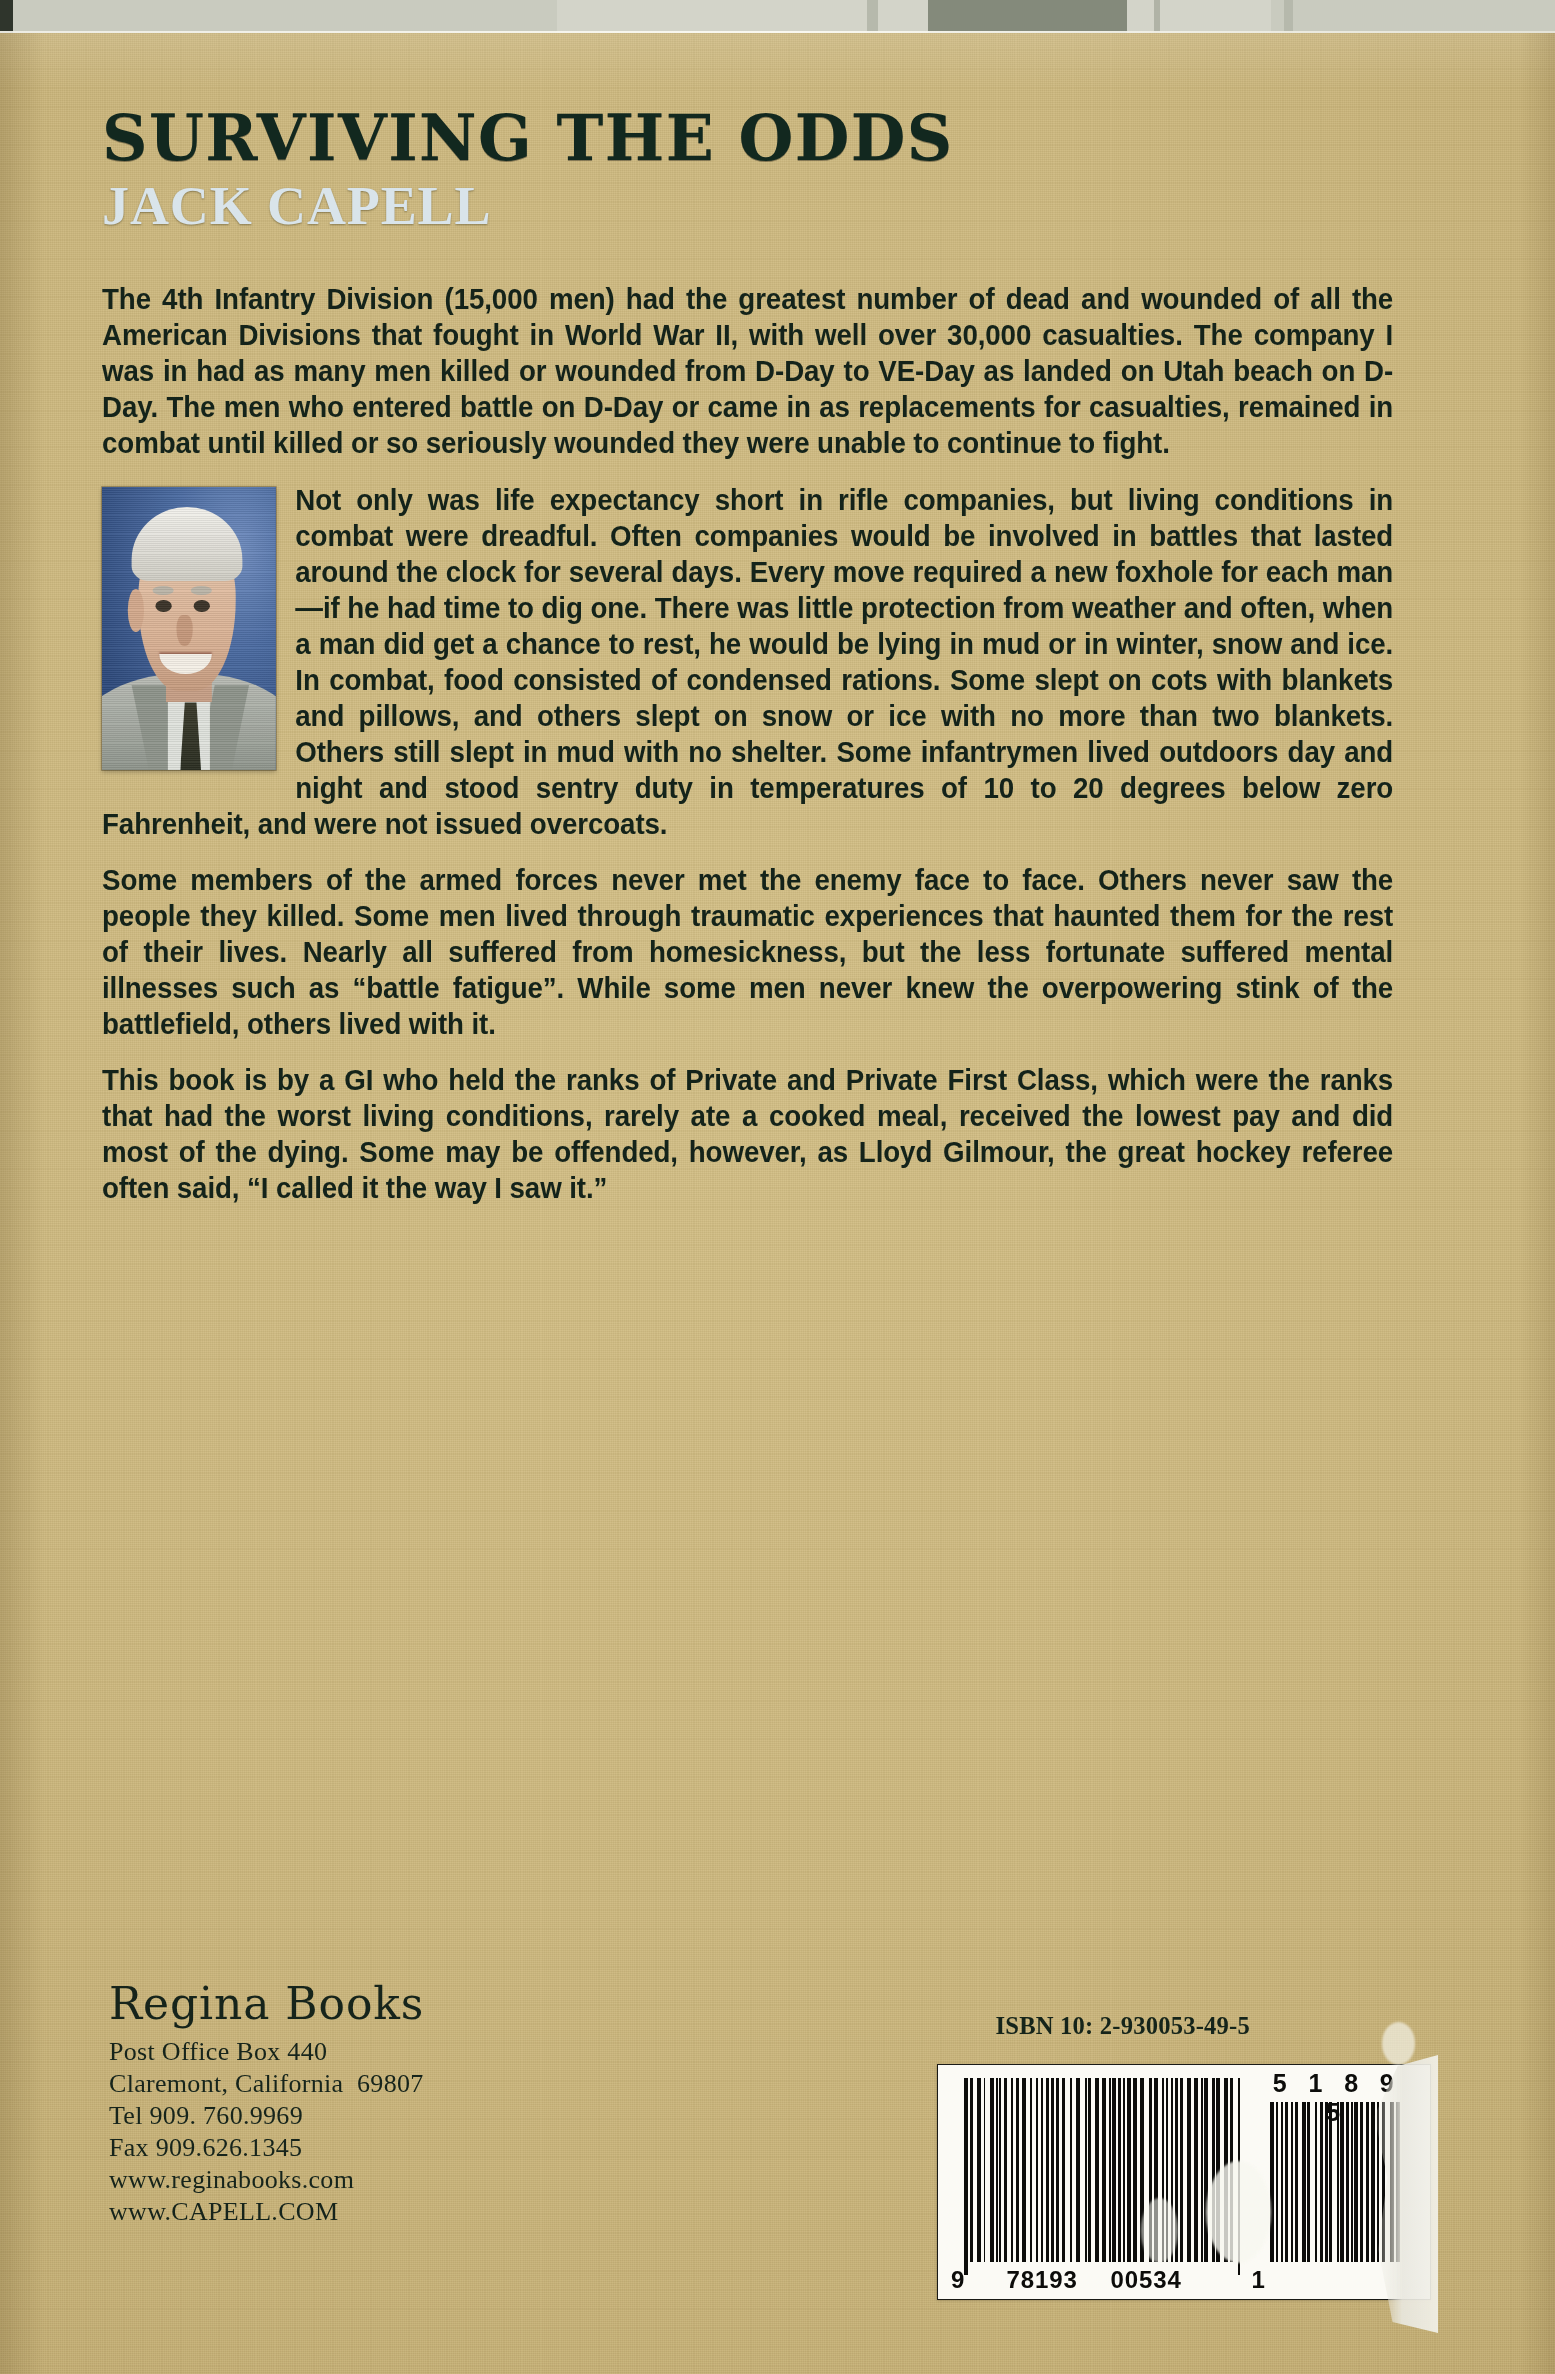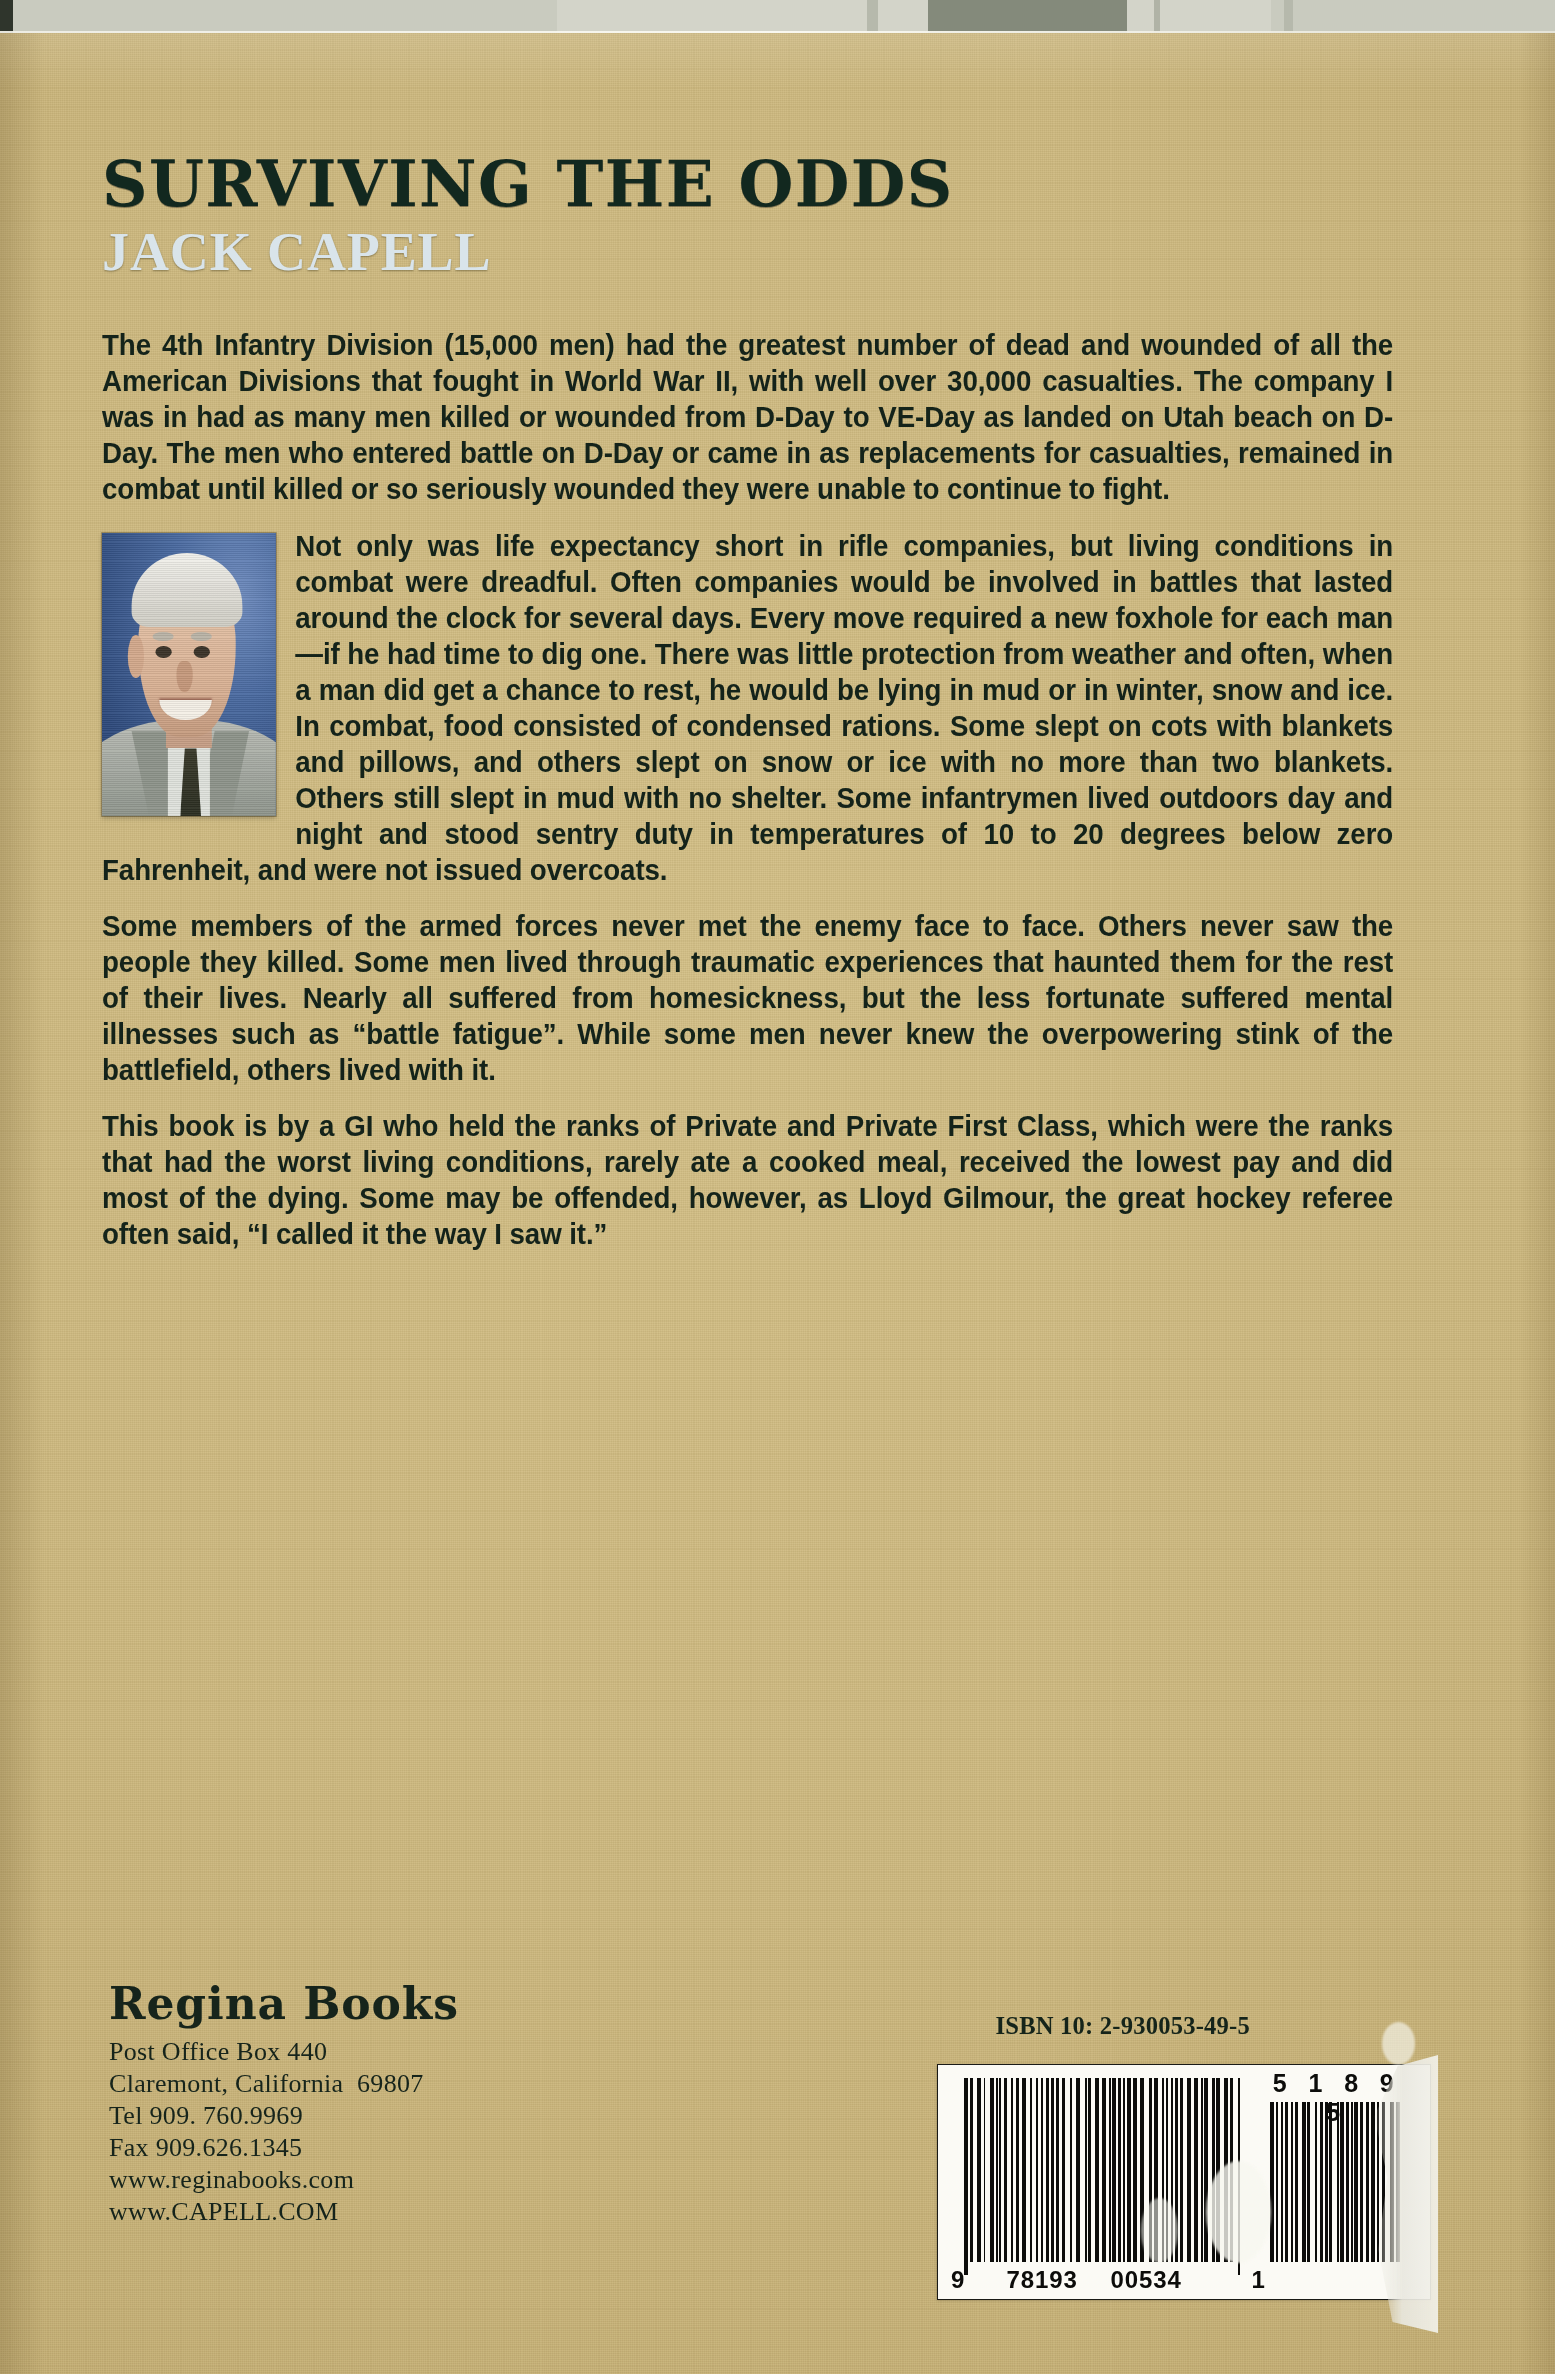--- a/index.html
+++ b/index.html
@@ -58,21 +58,21 @@
     background:
       linear-gradient(to right, rgba(90,70,30,.20) 0px, rgba(90,70,30,0) 45px),
       linear-gradient(to left,  rgba(90,70,30,.16) 0px, rgba(90,70,30,0) 37px),
       linear-gradient(to bottom, rgba(255,255,255,.10) 0px, rgba(255,255,255,0) 56px);
   }
 
   .inner{position:relative;z-index:3;padding:0 102px;}
 
   
   .title{
-    margin:0;padding-top:120px;
+    margin:0;padding-top:74px;
     font-family:"DejaVu Serif", serif;
     font-weight:700;
     font-size:63px;
     letter-spacing:1.4px;
     color:#12281f;
     line-height:1;
     text-shadow:0 0.9px 0 rgba(0,0,0,.35);
   }
   .author{
     margin:9.3px 0 0 0;
@@ -184,21 +184,21 @@
   
   .footer{
     position:absolute;left:0;right:0;bottom:0;height:399px;z-index:4;
   }
   .publisher{
     position:absolute;left:109px;top:7.4px;
     color:#16241b;
   }
   .pub-name{
     font-family:"DejaVu Serif", serif;
-    font-weight:700;
+    font-weight:400;
     font-size:44px;
     letter-spacing:0.9px;
     line-height:1;
     margin:0 0 9.3px 0;
   }
   .pub-line{
     font-family:"Liberation Serif", serif;
     font-size:26px;
     line-height:32px;
     letter-spacing:0.3px;

